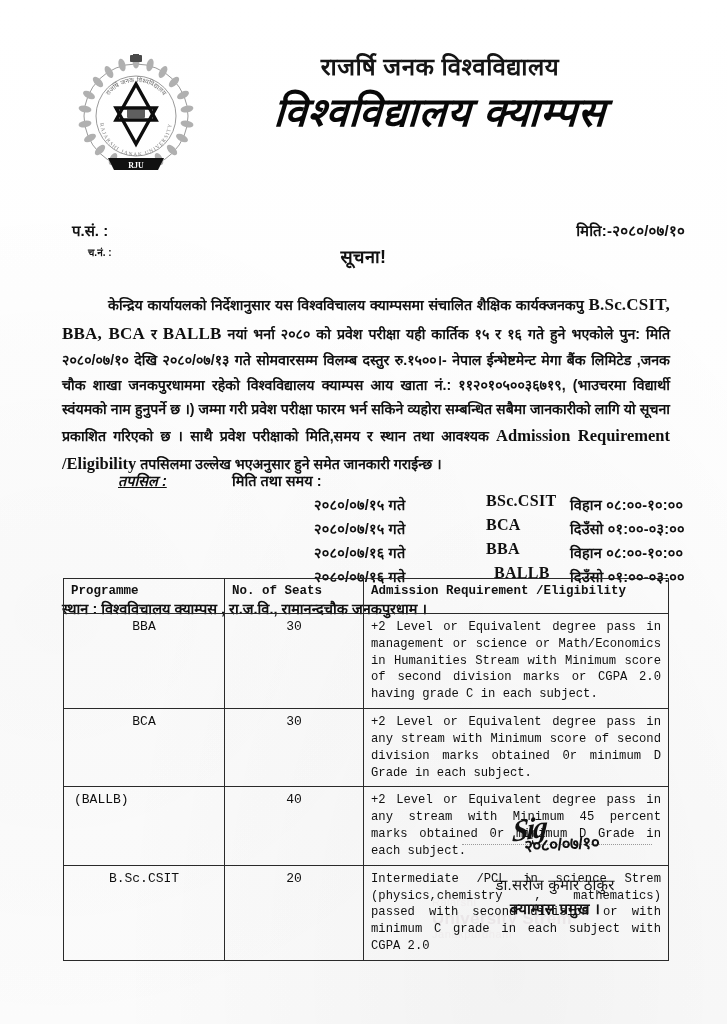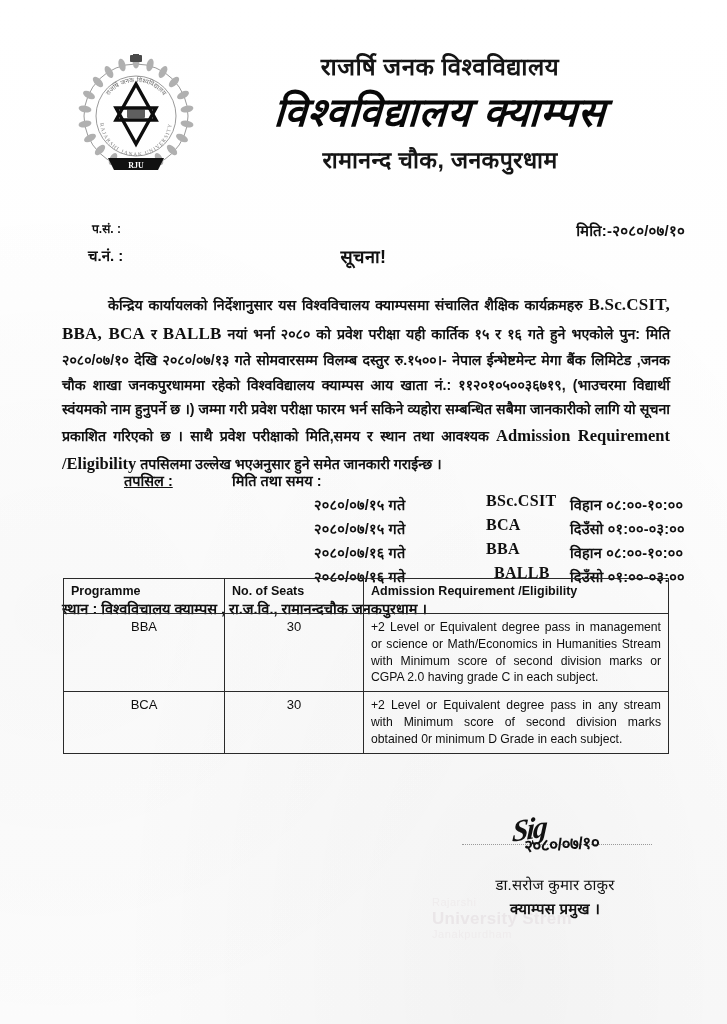--- a/index.html
+++ b/index.html
@@ -97,29 +97,29 @@
 
   
   .refrow {
     position: absolute;
     left: 0; top: 218px;
     width: 727px;
     height: 62px;
   }
   .ref-pa {
     position: absolute;
-    left: 92px; top: 2px;
-    font-family: "Liberation Sans", sans-serif;
-    font-size: 12px; font-weight: 700;
+    left: 72px; top: 2px;
+    font-family: "Liberation Sans", sans-serif;
+    font-size: 15px; font-weight: 700;
   }
   .ref-cha {
     position: absolute;
     left: 88px; top: 27px;
     font-family: "Liberation Sans", sans-serif;
-    font-size: 15px; font-weight: 700;
+    font-size: 10px; font-weight: 700;
   }
   .ref-date {
     position: absolute;
     right: 42px; top: 2px;
     font-family: "Liberation Sans", sans-serif;
     font-size: 15px; font-weight: 700;
     letter-spacing: .2px;
   }
   .subject {
     position: absolute;
@@ -171,22 +171,23 @@
     font-size: 14.5px;
     font-weight: 700;
     color: #101010;
   }
   .sched-head {
     position: relative;
     height: 24px;
   }
   .sched-label {
     position: absolute;
-    left: 62px; top: 0;
+    left: 56px; top: 0;
     text-decoration: underline;
+    font-style: italic;
   }
   .sched-dt-label {
     position: absolute;
     left: 170px; top: 0;
   }
   .sched-rows {
     position: relative;
     margin-top: 0px;
   }
   .sched-row {
@@ -226,21 +227,21 @@
   
   .tbl-wrap {
     position: absolute;
     left: 63px;
     top: 578px;
     width: 606px;
   }
   table.reqtbl {
     width: 100%;
     border-collapse: collapse;
-    font-family: Liberation Sans, sans-serif;
+    font-family: Liberation Mono, monospace;
     color: #0f0f0f;
   }
   table.reqtbl th,
   table.reqtbl td {
     border: 1px solid #2a2a2a;
     padding: 5px 7px;
     vertical-align: top;
   }
   table.reqtbl th {
     font-size: 12.5px;
@@ -400,33 +401,32 @@
         <g>
           <path d="M36 104 L92 104 L86 116 L42 116 Z" fill="#111"></path>
           <text x="64" y="114" font-size="8" fill="#ffffff" text-anchor="middle" font-family="Liberation Serif, serif" font-weight="bold">RJU</text>
         </g>
       </svg>
     </div>
 
     <div class="org-block">
       <div class="org-line1">राजर्षि जनक विश्वविद्यालय</div>
       <div class="org-line2">विश्वविद्यालय क्याम्पस</div>
-      <div class="org-line3">रामानन्द चौक, जनकपुरधाम</div>
     </div>
   </div>
 
   <div class="refrow">
     <div class="ref-pa">प.सं. :</div>
     <div class="ref-cha">च.नं. :</div>
     <div class="ref-date"><span>मिति:-</span><span>२०८०/०७/१०</span></div>
     <div class="subject"><span>सूचना!</span></div>
   </div>
 
   <div class="body-para">
-    <span class="indent"></span><span>केन्द्रिय कार्यायलको निर्देशानुसार यस विश्वविचालय क्याम्पसमा संचालित शैक्षिक कार्यक्रमहरु</span>
+    <span class="indent"></span><span>केन्द्रिय कार्यायलको निर्देशानुसार यस विश्वविचालय क्याम्पसमा संचालित शैक्षिक कार्यक्जनकपु</span>
     <span class="latin">B.Sc.CSIT, BBA, BCA</span>
     <span>र</span>
     <span class="latin">BALLB</span>
     <span>नयां भर्ना २०८० को प्रवेश परीक्षा यही कार्तिक १५ र १६ गते हुने भएकोले पुन: मिति २०८०/०७/१० देखि २०८०/०७/१३ गते सोमवारसम्म विलम्ब दस्तुर रु.१५००।- नेपाल ईन्भेष्टमेन्ट मेगा बैंक लिमिटेड ,जनक चौक शाखा जनकपुरधाममा रहेको विश्वविद्यालय क्याम्पस आय खाता नं.:</span>
     <span class="bold-np">११२०१०५००३६७१९,</span>
     <span class="bold-np">(भाउचरमा विद्यार्थी स्वंयमको नाम हुनुपर्ने छ ।)</span>
     <span>जम्मा गरी प्रवेश परीक्षा फारम भर्न सकिने व्यहोरा सम्बन्धित सबैमा जानकारीको लागि यो सूचना प्रकाशित गरिएको छ । साथै प्रवेश परीक्षाको मिति,समय र स्थान तथा आवश्यक</span>
     <span class="latin-mid">Admission Requirement /Eligibility</span>
     <span>तपसिलमा उल्लेख भएअनुसार हुने समेत जानकारी गराईन्छ ।</span>
   </div>
@@ -474,20 +474,30 @@
         <tr class="r-bba">
           <td class="c-prog">BBA</td>
           <td class="c-seats">30</td>
           <td class="c-req">+2 Level or Equivalent degree pass in management or science or Math/Economics in Humanities Stream with Minimum score of second division marks or CGPA 2.0 having grade C in each subject.</td>
         </tr>
         <tr class="r-bca">
           <td class="c-prog">BCA</td>
           <td class="c-seats">30</td>
           <td class="c-req">+2 Level or Equivalent degree pass in any stream with Minimum score of second division marks obtained  0r minimum D Grade in each subject.</td>
         </tr>
+        <tr class="r-ballb">
+          <td class="c-prog leftish">(BALLB)</td>
+          <td class="c-seats">40</td>
+          <td class="c-req">+2 Level or Equivalent degree pass in any stream with Minimum 45 percent marks obtained  0r minimum D Grade in each subject.</td>
+        </tr>
+        <tr class="r-csit">
+          <td class="c-prog">B.Sc.CSIT</td>
+          <td class="c-seats">20</td>
+          <td class="c-req">Intermediate /PCL in science Strem  (physics,chemistry , mathematics) passed with second division or with minimum C grade in each subject with CGPA 2.0</td>
+        </tr>
       </tbody>
     </table>
   </div>
 
   <div class="signature">
     <div class="sig-mark">
       <div class="sig-dots"></div>
       <div class="sig-scribble">Sig</div>
       <div class="sig-stamp">२०८०/०७/१०</div>
     </div>

